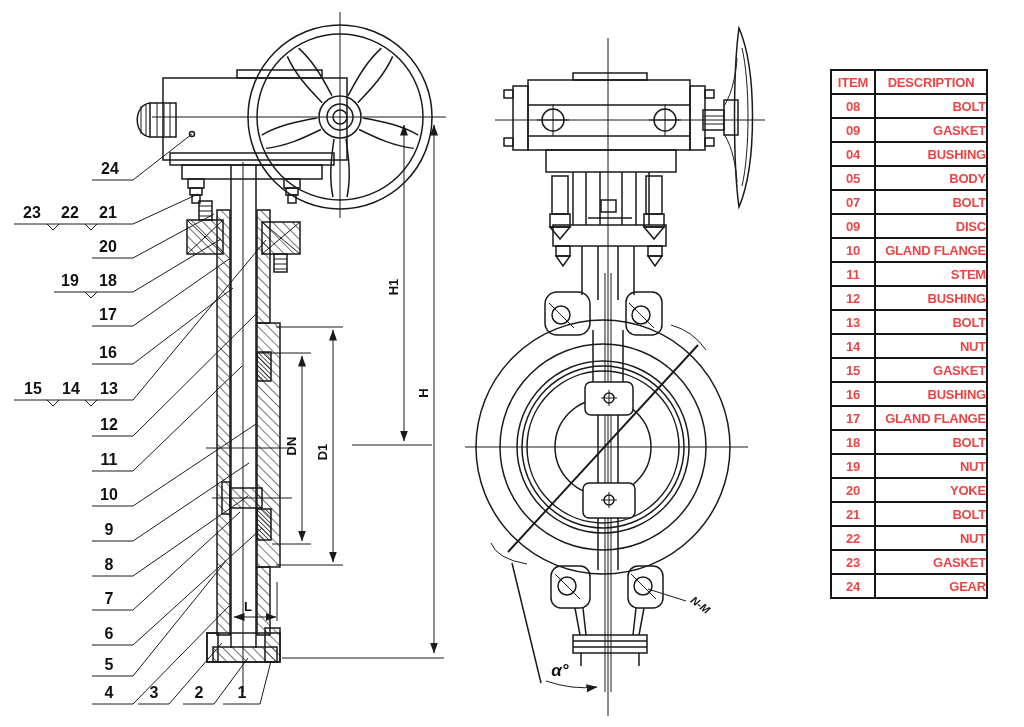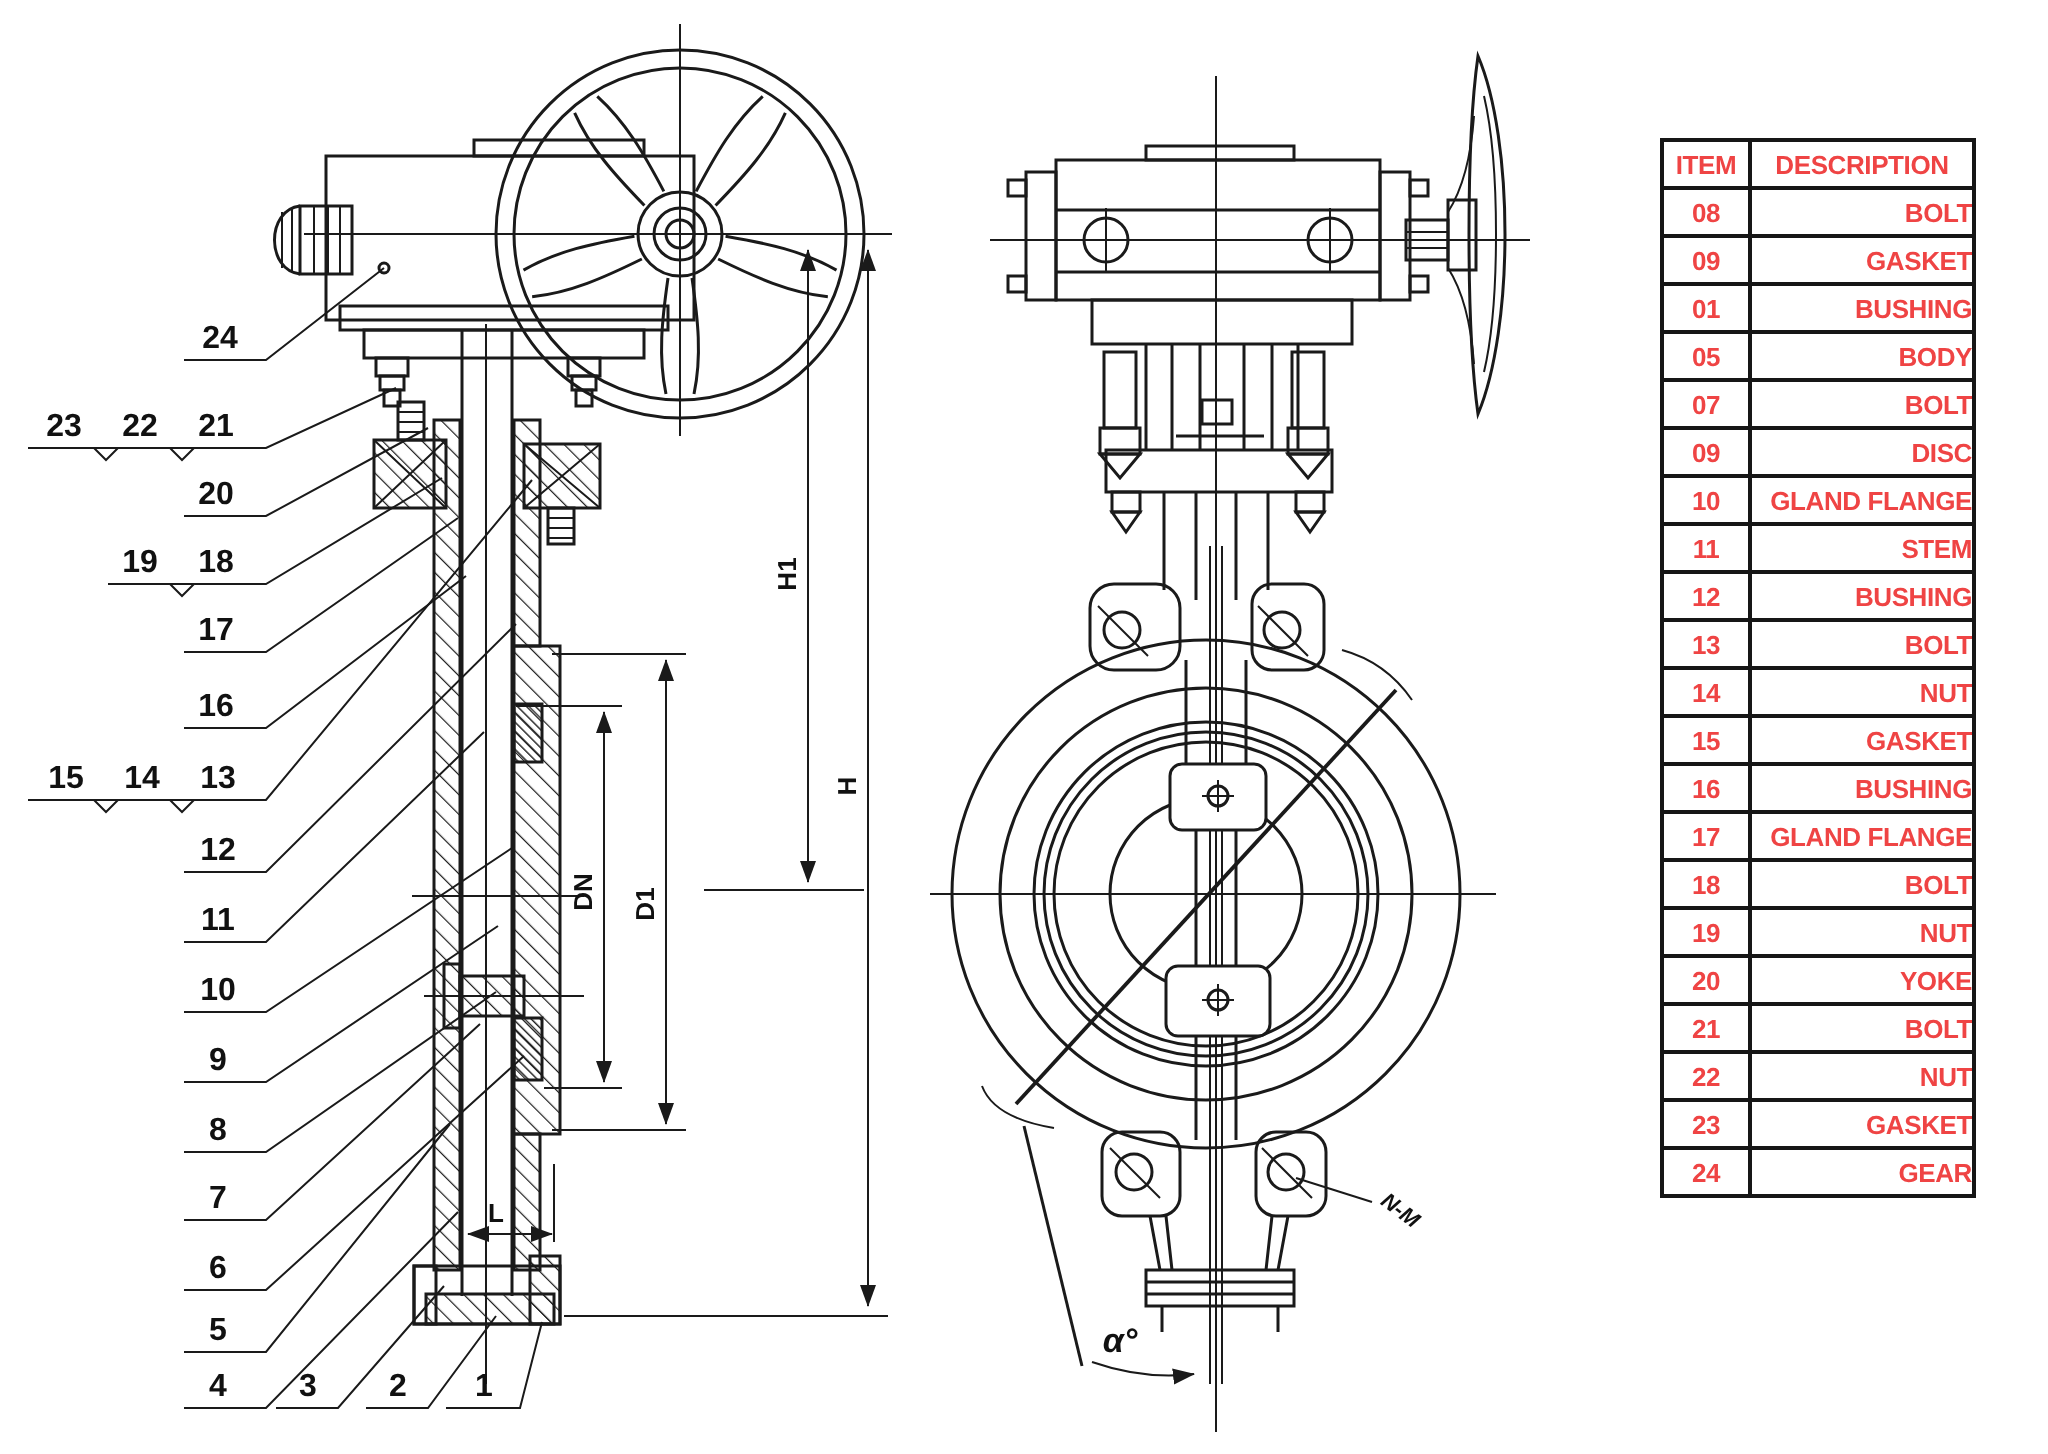--- a/index.html
+++ b/index.html
@@ -353,21 +353,21 @@
   <tbody>
     <tr>
           <td class="c-item">08</td>
           <td class="c-desc">BOLT</td>
         </tr>
     <tr>
           <td class="c-item">09</td>
           <td class="c-desc">GASKET</td>
         </tr>
     <tr>
-          <td class="c-item">01</td>
+          <td class="c-item">04</td>
           <td class="c-desc">BUSHING</td>
         </tr>
     <tr>
           <td class="c-item">05</td>
           <td class="c-desc">BODY</td>
         </tr>
     <tr>
           <td class="c-item">07</td>
           <td class="c-desc">BOLT</td>
         </tr>

